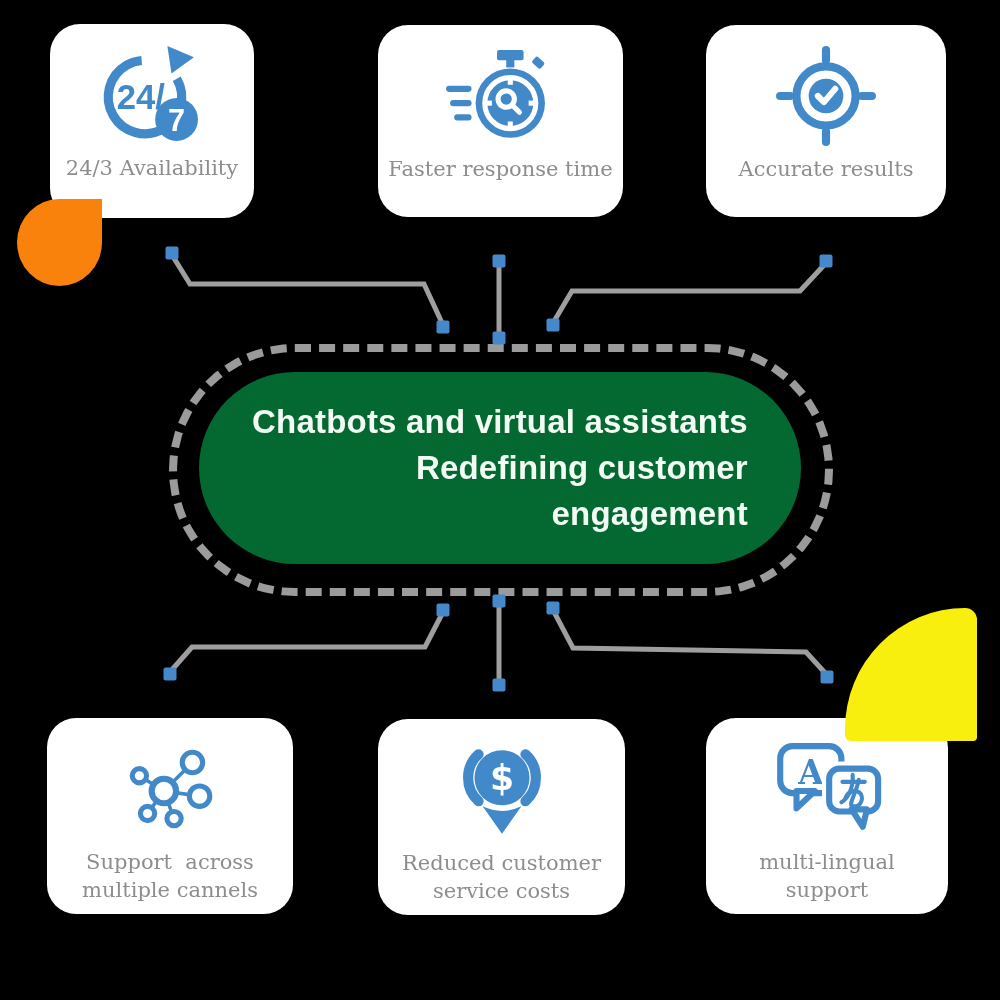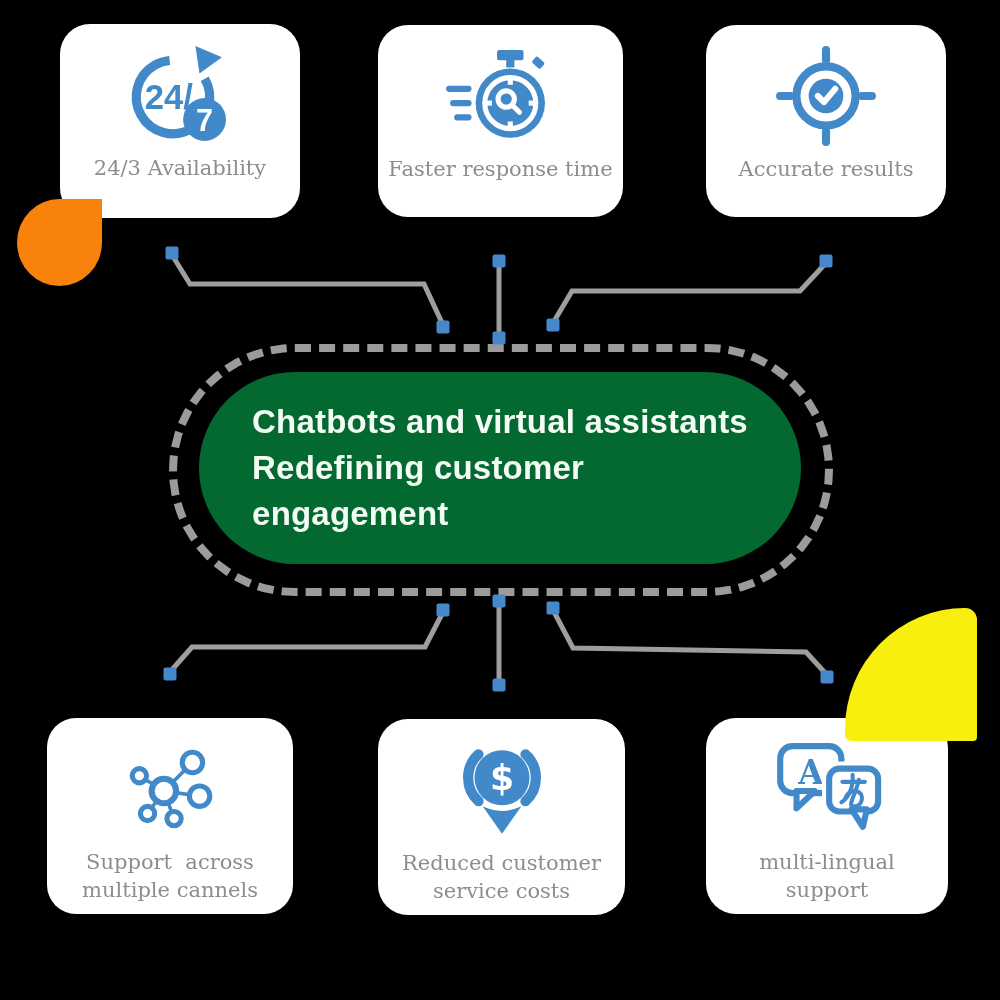--- a/index.html
+++ b/index.html
@@ -2,38 +2,38 @@
 <html><head>
 <meta charset="utf-8">
 <style>
   html,body{margin:0;padding:0;background:#000;}
   #app{position:relative;width:1000px;height:1000px;background:#000;overflow:hidden;
        font-family:"Liberation Sans",sans-serif;}
 
   
   .card{position:absolute;background:#fff;border-radius:30px;z-index:2;
         display:flex;flex-direction:column;align-items:center;}
-  #card-availability{left:60px;top:24px;width:240px;height:194px;}
+  #card-availability{left:50px;top:24px;width:204px;height:194px;}
   #card-response{left:378px;top:25px;width:245px;height:192px;}
   #card-accurate{left:706px;top:25px;width:240px;height:192px;}
   #card-channels{left:47px;top:718px;width:246px;height:196px;border-radius:29px;}
   #card-costs{left:378px;top:719px;width:247px;height:196px;}
   #card-lingual{left:706px;top:718px;width:242px;height:196px;}
   .card .icon{height:102px;margin-top:20px;}
   .card-label{margin-top:8px;text-align:center;color:#8d8d8d;
               font:21px "DejaVu Serif",serif;line-height:1.35;white-space:pre-wrap;}
 
   
   #dashed-pill{position:absolute;left:169px;top:344px;width:664px;height:252px;
                border:8px dashed #9b9b9b;border-radius:130px;box-sizing:border-box;z-index:1;}
   #center-pill{position:absolute;left:199px;top:372px;width:602px;height:192px;
                background:#046831;border-radius:96px;z-index:2;
                display:flex;align-items:center;justify-content:center;}
   #center-title{color:#f2fbf4;font-weight:bold;font-size:33px;line-height:1.4;
-                text-align:left;white-space:pre-wrap;letter-spacing:0.2px;}
+                text-align:right;white-space:pre-wrap;letter-spacing:0.2px;}
 
   
   #shape-orange{position:absolute;left:17px;top:199px;width:85px;height:87px;
                 background:#f8820b;border-radius:50% 0 50% 50%;z-index:5;}
   #shape-yellow{position:absolute;left:845px;top:608px;width:132px;height:133px;
                 background:#f9ef0e;border-radius:92% 12px 4px 6px;z-index:5;}
 
   
   #connectors{position:absolute;left:0;top:0;z-index:3;pointer-events:none;}
   .conn{fill:none;stroke:#9e9e9e;stroke-width:5;}

